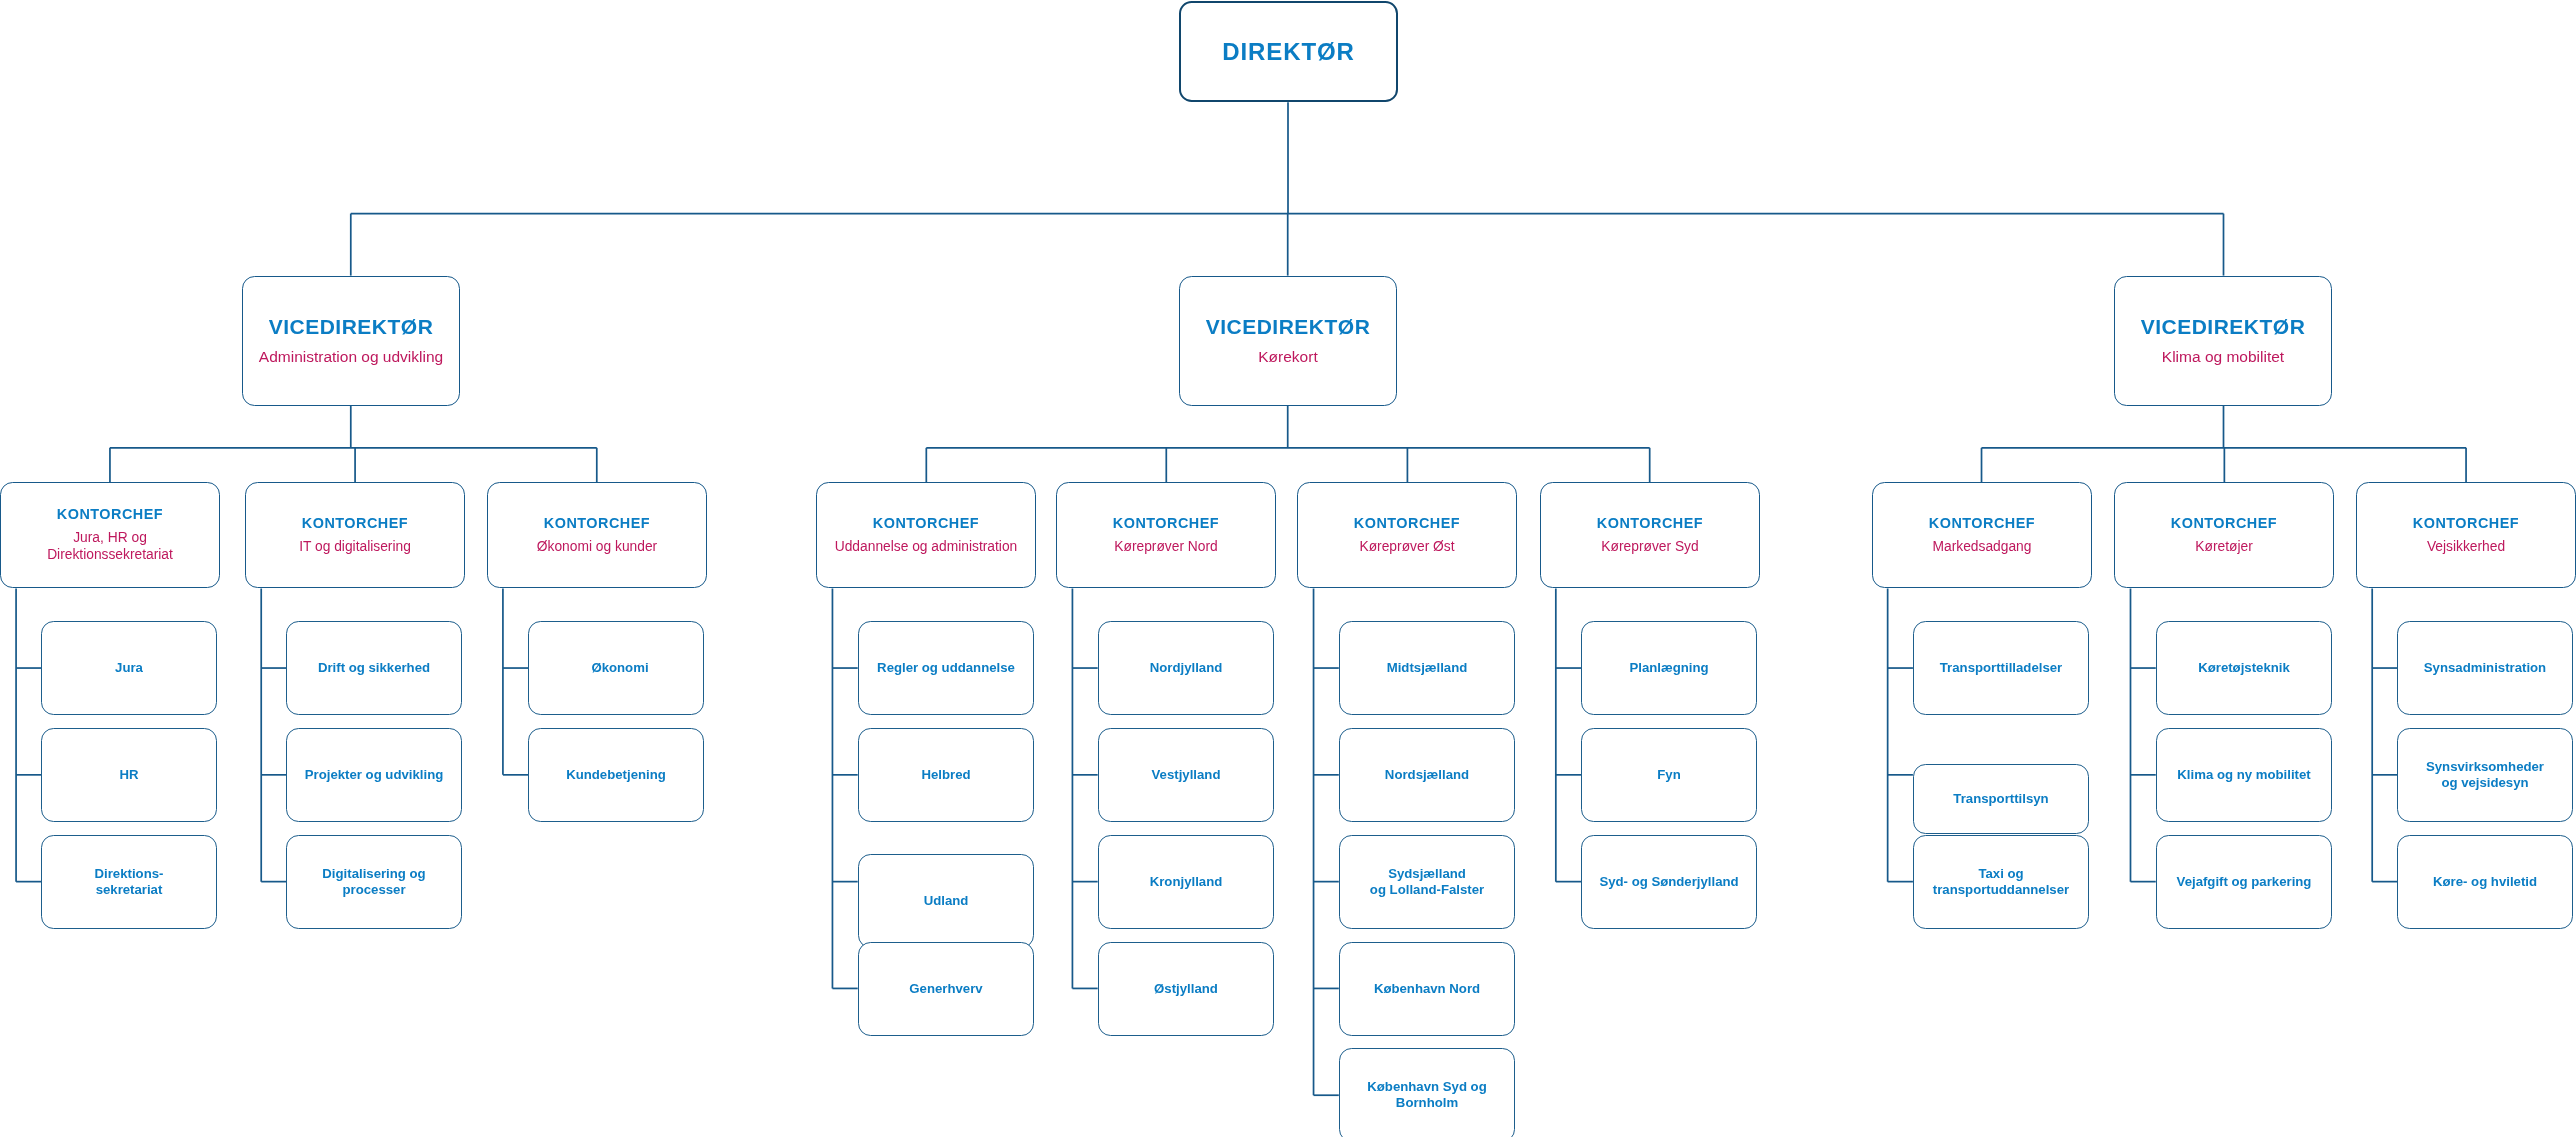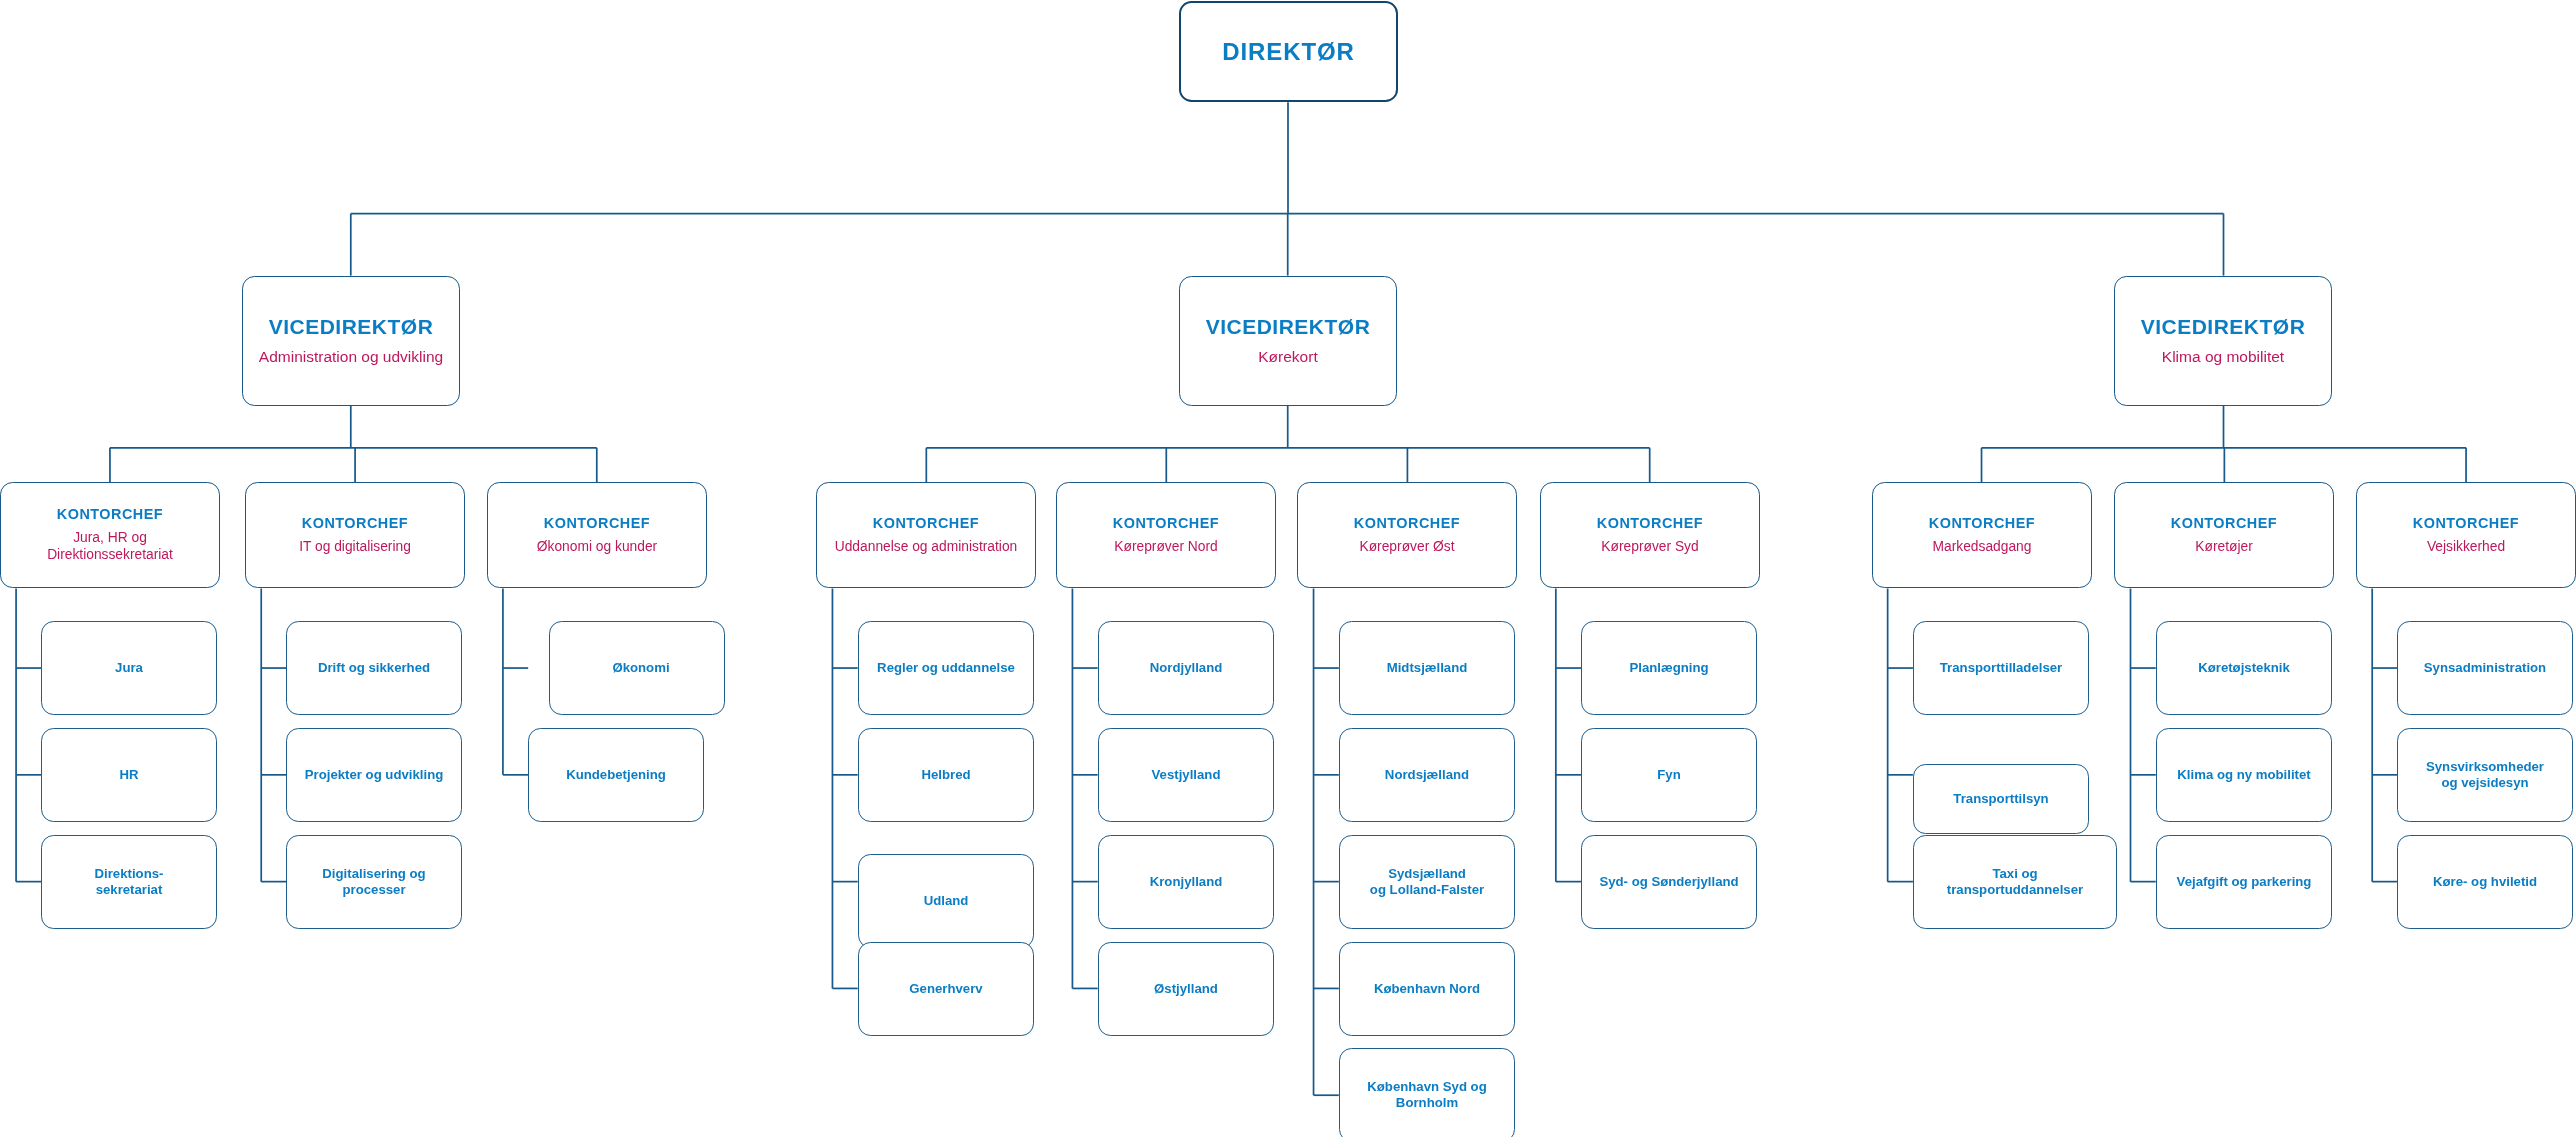--- a/index.html
+++ b/index.html
@@ -176,21 +176,21 @@
       <div class="node lvl3" style="left: 286px; top: 728px; width: 176px; height: 94px;">
         <div class="leaf-label">Projekter og udvikling</div>
       </div>
       <div class="node lvl3" style="left: 286px; top: 835px; width: 176px; height: 94px;">
         <div class="leaf-label">Digitalisering og<br>processer</div>
       </div>
       <div class="node lvl2" style="left: 487px; top: 482px; width: 220px; height: 106px;">
         <div class="role">KONTORCHEF</div>
         <div class="sub">Økonomi og kunder</div>
       </div>
-      <div class="node lvl3" style="left: 549px; top: 621px; width: 176px; height: 94px; padding-left: 16px;">
+      <div class="node lvl3" style="left: 528px; top: 621px; width: 176px; height: 94px; padding-left: 16px;">
         <div class="leaf-label">Økonomi</div>
       </div>
       <div class="node lvl3" style="left: 528px; top: 728px; width: 176px; height: 94px;">
         <div class="leaf-label">Kundebetjening</div>
       </div>
       <div class="node lvl2" style="left: 816px; top: 482px; width: 220px; height: 106px;">
         <div class="role">KONTORCHEF</div>
         <div class="sub">Uddannelse og administration</div>
       </div>
       <div class="node lvl3" style="left: 858px; top: 621px; width: 176px; height: 94px;">
@@ -256,21 +256,21 @@
       <div class="node lvl2" style="left: 1872px; top: 482px; width: 220px; height: 106px;">
         <div class="role">KONTORCHEF</div>
         <div class="sub">Markedsadgang</div>
       </div>
       <div class="node lvl3" style="left: 1913px; top: 621px; width: 176px; height: 94px;">
         <div class="leaf-label">Transporttilladelser</div>
       </div>
       <div class="node lvl3" style="left: 1913px; top: 764px; width: 176px; height: 70px; text-align: right;">
         <div class="leaf-label">Transporttilsyn</div>
       </div>
-      <div class="node lvl3" style="left: 1913px; top: 835px; width: 204px; height: 94px;">
+      <div class="node lvl3" style="left: 1913px; top: 835px; width: 176px; height: 94px;">
         <div class="leaf-label">Taxi og<br>transportuddannelser</div>
       </div>
       <div class="node lvl2" style="left: 2114px; top: 482px; width: 220px; height: 106px;">
         <div class="role">KONTORCHEF</div>
         <div class="sub">Køretøjer</div>
       </div>
       <div class="node lvl3" style="left: 2156px; top: 621px; width: 176px; height: 94px;">
         <div class="leaf-label">Køretøjsteknik</div>
       </div>
       <div class="node lvl3" style="left: 2156px; top: 728px; width: 176px; height: 94px;">

